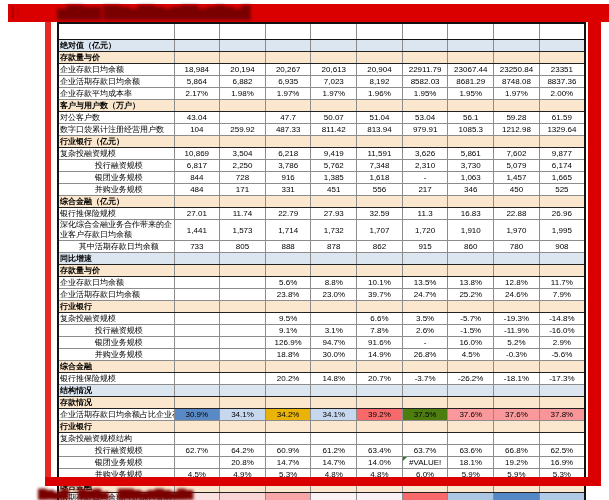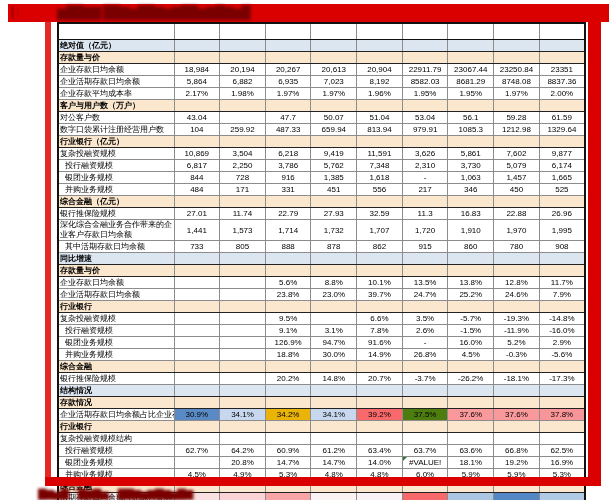--- a/index.html
+++ b/index.html
@@ -24,21 +24,21 @@
              table-layout:fixed;border:2px solid #111;z-index:2;background:#fff;}
   table.grid col.lab{width:116px;}
   table.grid th,table.grid td{border:1px solid #8c8c8c;padding:0 1px;font-size:8px;
              color:#000;overflow:hidden;white-space:nowrap;}
   table.grid thead th{height:15px;font-size:13px;font-weight:bold;text-align:center;
              border-bottom:1px solid #111;background:#fff;padding-left:48px;}
   table.grid tbody tr{height:11px;}
   table.grid tbody tr.tall{height:21px;}
   table.grid tbody tr.tall td.lab{white-space:normal;line-height:10px;}
   td.lab{text-align:left;padding-left:2px;}
-  td.lab.ind{padding-left:6px;}
+  td.lab.ind{padding-left:6px;text-align:center;}
   td.val{text-align:center;}
   tr.section-blue td{background:#dce6f1;border-top:1px solid #222;border-bottom:1px solid #222;}
   tr.section-tan td{background:#fbe7cd;border-top:1px solid #222;border-bottom:1px solid #222;}
   tr.section-blue td.lab,tr.section-tan td.lab{font-weight:bold;}
   td.err{position:relative;}
   td.err .tri{position:absolute;left:0;top:0;width:0;height:0;
      border-top:4px solid #2e7d32;border-right:4px solid transparent;}
 </style>
 </head>
 <body>
@@ -159,21 +159,21 @@
           <td class="val">53.04</td>
           <td class="val">56.1</td>
           <td class="val">59.28</td>
           <td class="val">61.59</td>
         </tr>
         <tr class="data">
           <td class="lab">数字口袋累计注册经营用户数</td>
           <td class="val">104</td>
           <td class="val">259.92</td>
           <td class="val">487.33</td>
-          <td class="val">659.94</td>
+          <td class="val">811.42</td>
           <td class="val">813.94</td>
           <td class="val">979.91</td>
           <td class="val">1085.3</td>
           <td class="val">1212.98</td>
           <td class="val">1329.64</td>
         </tr>
         <tr class="section-tan">
           <td class="lab">行业银行（亿元）</td>
           <td class="val"></td>
           <td class="val"></td>

